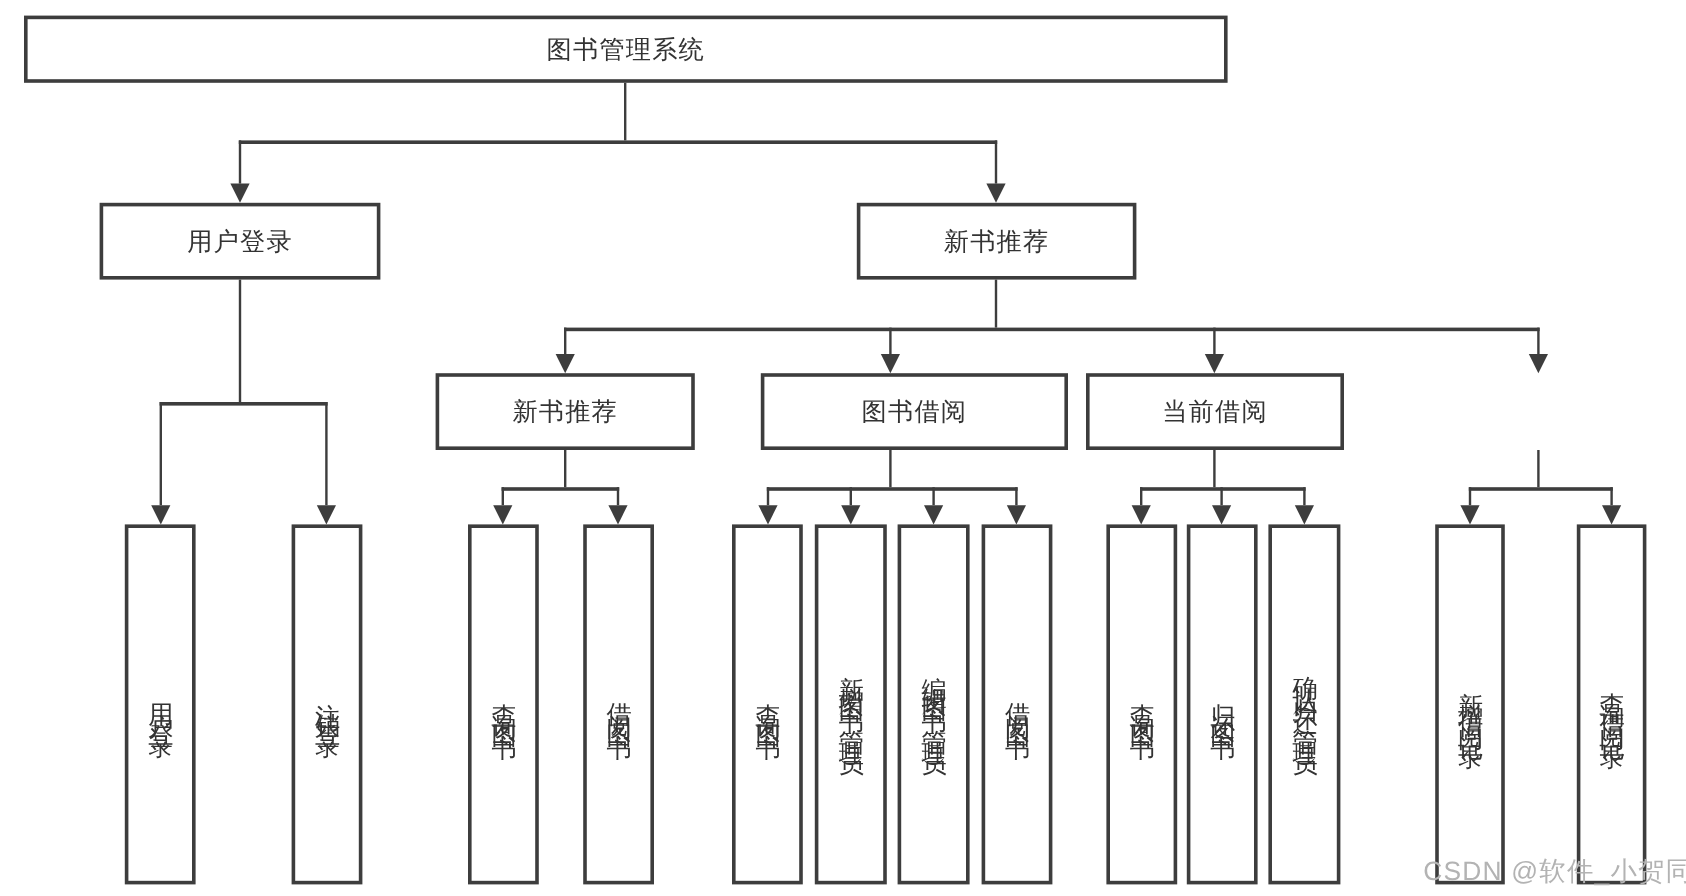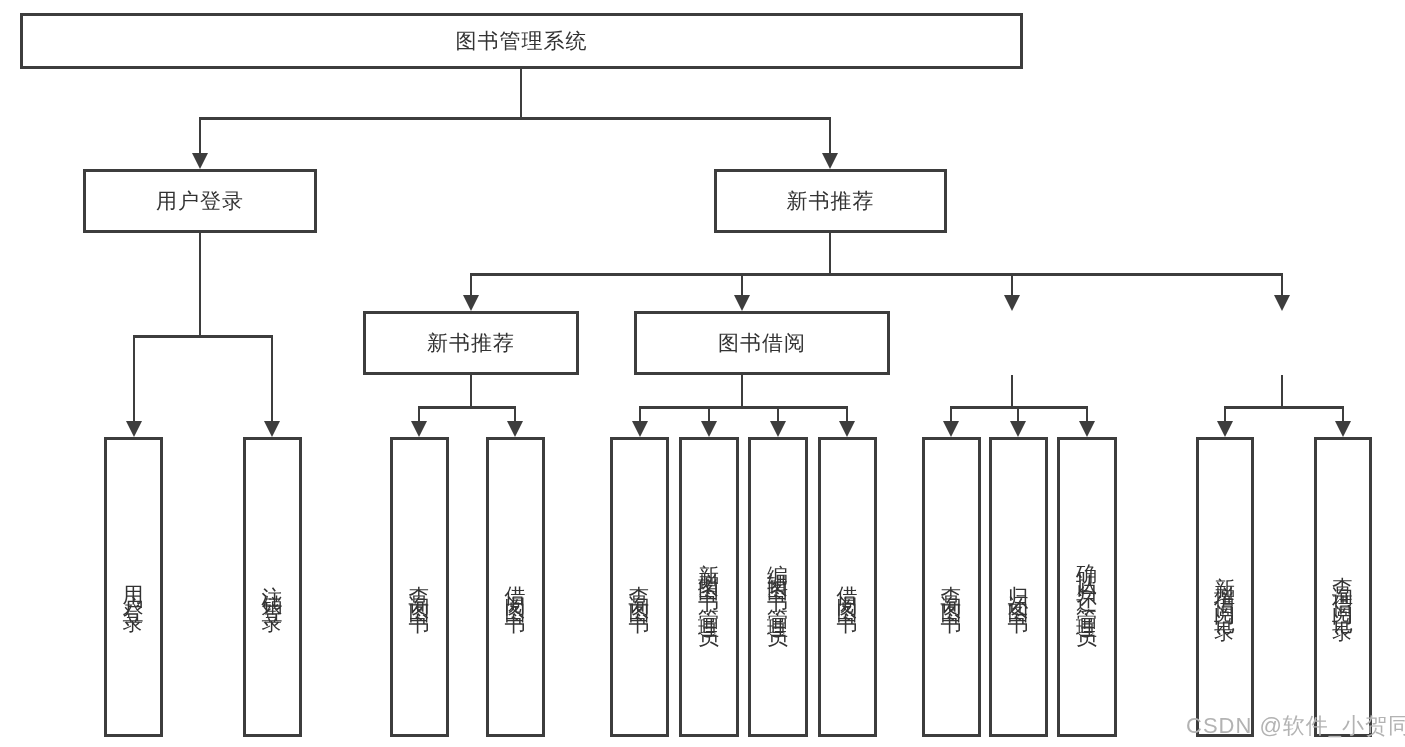--- a/index.html
+++ b/index.html
@@ -71,20 +71,23 @@
   </div>
   <div class="node h" style="left:714px;top:169px;width:233px;height:64px">
     <span>新书推荐</span>
   </div>
 
   <div class="node h" style="left:363px;top:311px;width:216px;height:64px">
     <span>新书推荐</span>
   </div>
   <div class="node h" style="left:634px;top:311px;width:256px;height:64px">
     <span>图书借阅</span>
+  </div>
+  <div class="node h" style="left:905px;top:311px;width:215px;height:64px">
+    <span>当前借阅</span>
   </div>
 
   <div class="node v" style="left:104px;top:437px;width:59px;height:300px">
     <span class="vtext">用户登录</span>
   </div>
   <div class="node v" style="left:243px;top:437px;width:59px;height:300px">
     <span class="vtext">注销登录</span>
   </div>
 
   <div class="node v" style="left:390px;top:437px;width:59px;height:300px">

